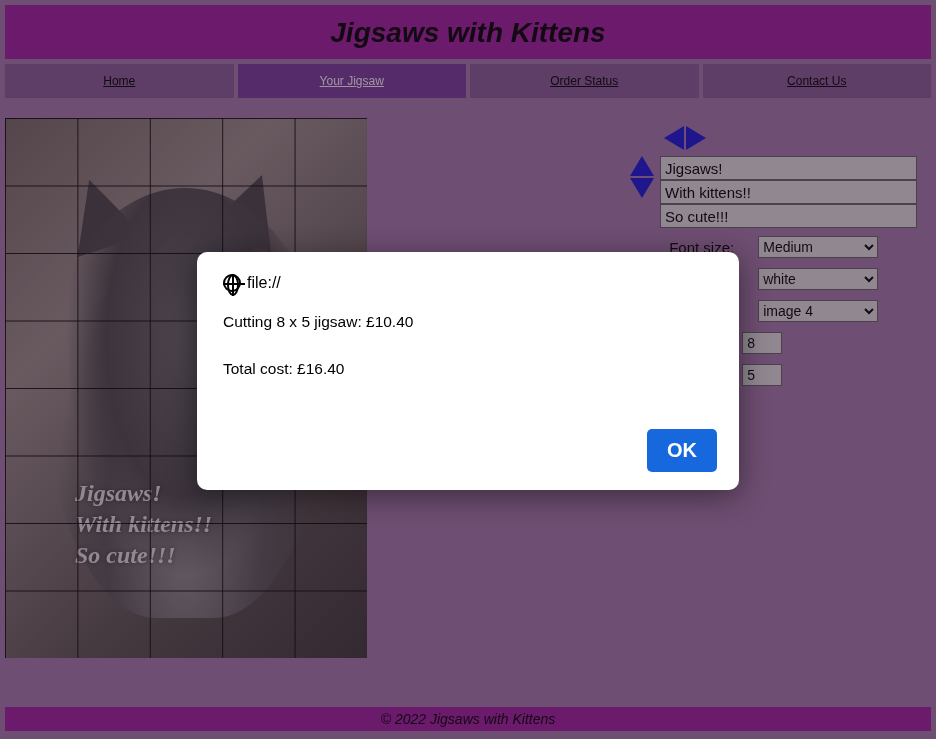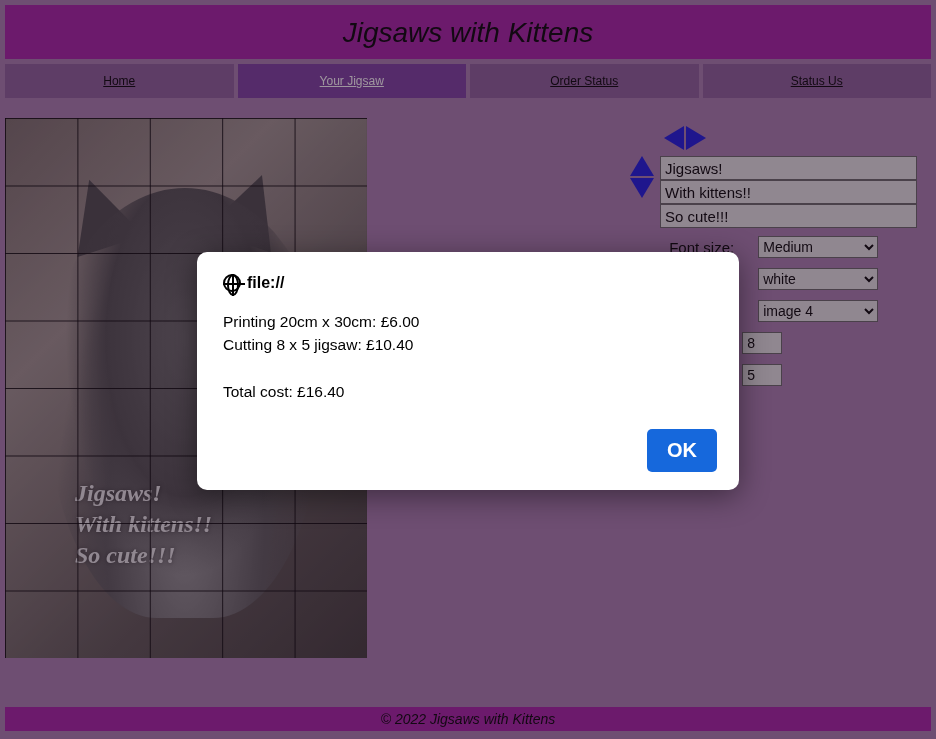--- a/index.html
+++ b/index.html
@@ -10,21 +10,21 @@
     font-family: Arial, Helvetica, sans-serif;
     position:relative;
     overflow:hidden;
   }
   .header {
     background:#a41fa4;
     text-align:center;
     padding:12px 0 10px 0;
     margin:5px;
   }
-  .header h1 { margin:0; font-style:italic; font-weight:normal; font-size:28px; }
+  .header h1 { margin:0; font-style:italic; font-weight:bold; font-size:28px; }
   .nav { display:flex; gap:4px; margin:0 5px; }
   .nav a {
     flex:1; text-align:center;
     padding:10px 0;
     background:#8a5f99;
     color:#000;
     text-decoration:underline;
     font-size:12px;
   }
   .nav a.active { background:#7a3fa0; color:#fff; }
@@ -89,21 +89,21 @@
     line-height:24px;
   }
   
   .overlay { position:absolute; inset:0; background:rgba(40,20,40,.45); }
   .dialog {
     position:absolute; left:197px; top:252px; width:542px; height:238px;
     background:#fff; border-radius:10px; box-shadow:0 6px 30px rgba(0,0,0,.45);
     padding:22px 26px 18px 26px;
     font-family:"Segoe UI", Arial, sans-serif;
   }
-  .dlg-title { display:flex; align-items:center; gap:6px; font-weight:700; font-size:16px; margin-bottom:18px; }
+  .dlg-title { display:flex; align-items:center; gap:6px; font-weight:400; font-size:16px; margin-bottom:18px; }
   .globe { width:18px; height:18px; border:2px solid #000; border-radius:50%; position:relative; }
   .globe::before { content:""; position:absolute; left:7px; top:-2px; width:2px; height:22px; background:#000; }
   .globe::after  { content:""; position:absolute; top:7px; left:-2px; height:2px; width:22px; background:#000; }
   .globe .ell { position:absolute; left:2px; top:-2px; width:12px; height:22px; border:2px solid #000; border-radius:50%; }
   .dlg-body { font-size:15.5px; line-height:1.5; }
   .dlg-ok {
     position:absolute; right:22px; bottom:18px;
     background:#1668dc; color:#fff; border:none; border-radius:5px;
     padding:10px 20px; font-size:20px; font-weight:600; cursor:pointer;
   }
@@ -112,21 +112,21 @@
 <body>
 
 <div class="header">
   <h1>Jigsaws with Kittens</h1>
 </div>
 
 <div class="nav">
   <a href="#">Home</a>
   <a href="#" class="active">Your Jigsaw</a>
   <a href="#">Order Status</a>
-  <a href="#">Status Us</a>
+  <a href="#">Contact Us</a>
 </div>
 
 <div class="main">
   <div class="preview">
     <div class="ear-l"></div>
     <div class="ear-r"></div>
     <div class="kitten"></div>
     <div class="caption">
       <div>Jigsaws!</div>
       <div>With kittens!!</div>
@@ -184,19 +184,18 @@
 <div class="overlay"></div>
 
 <div class="dialog">
   <div class="dlg-title">
     <span class="globe">
         <span class="ell"></span>
       </span>
     <span>file://</span>
   </div>
   <div class="dlg-body">
-    <div>Printing 20cm x 30cm: £6.00</div>
     <div>Cutting 8 x 5 jigsaw: £10.40</div>
     <br>
     <div>Total cost: £16.40</div>
   </div>
   <button class="dlg-ok">OK</button>
 </div>
 
 </body></html>

